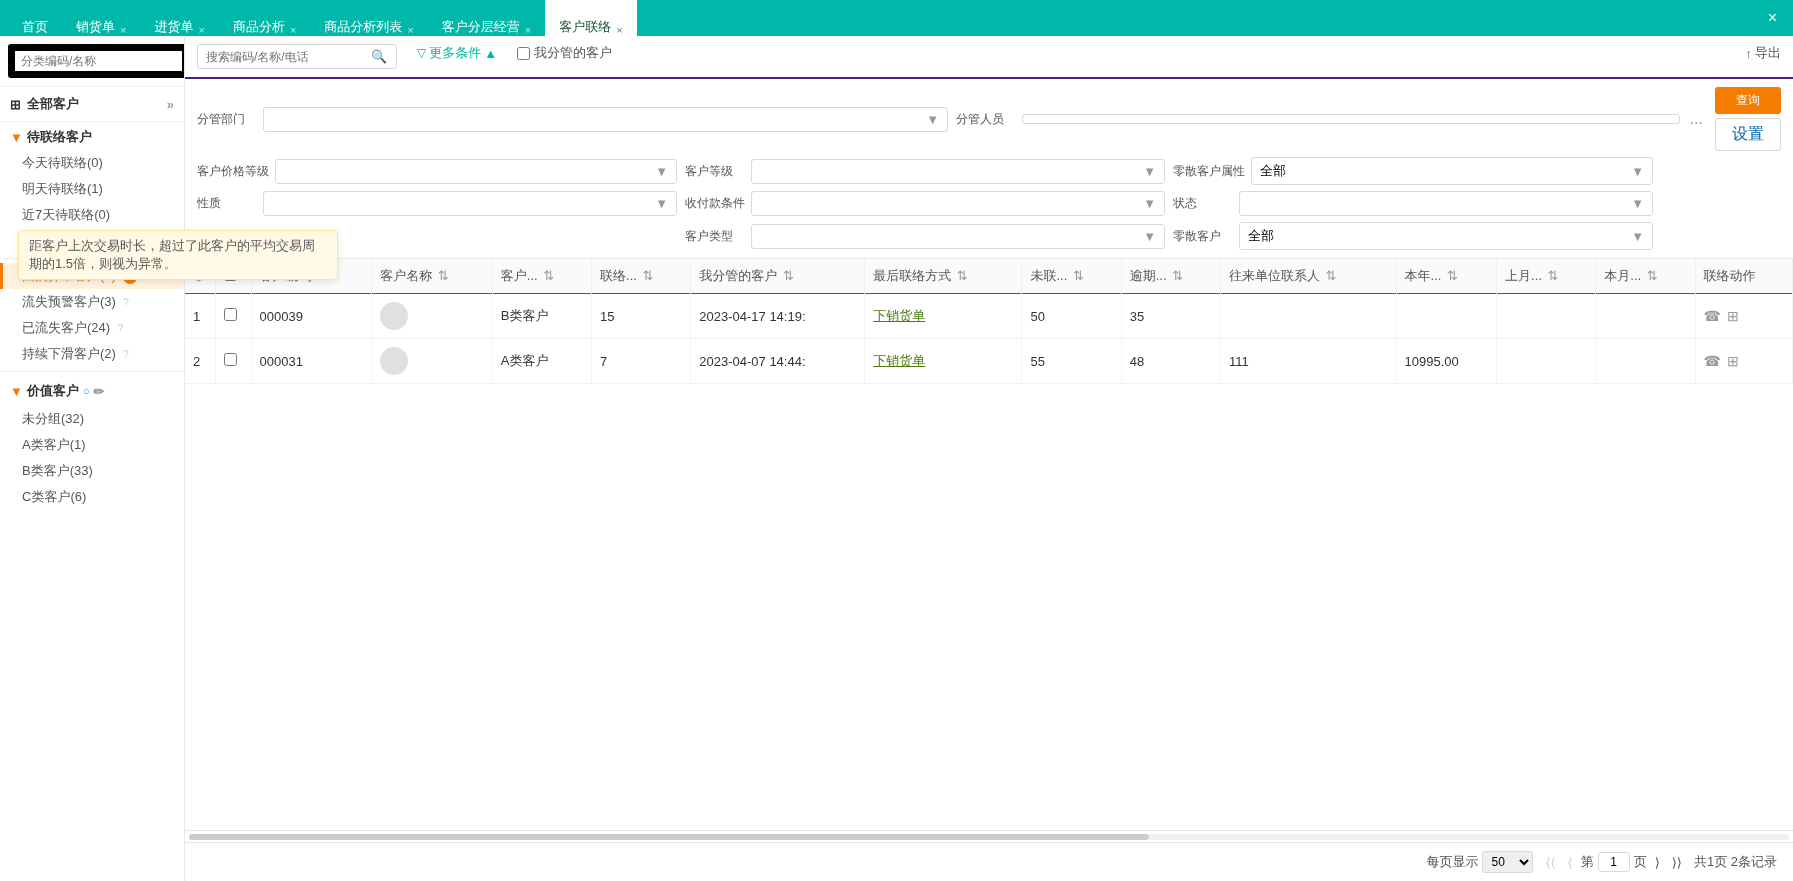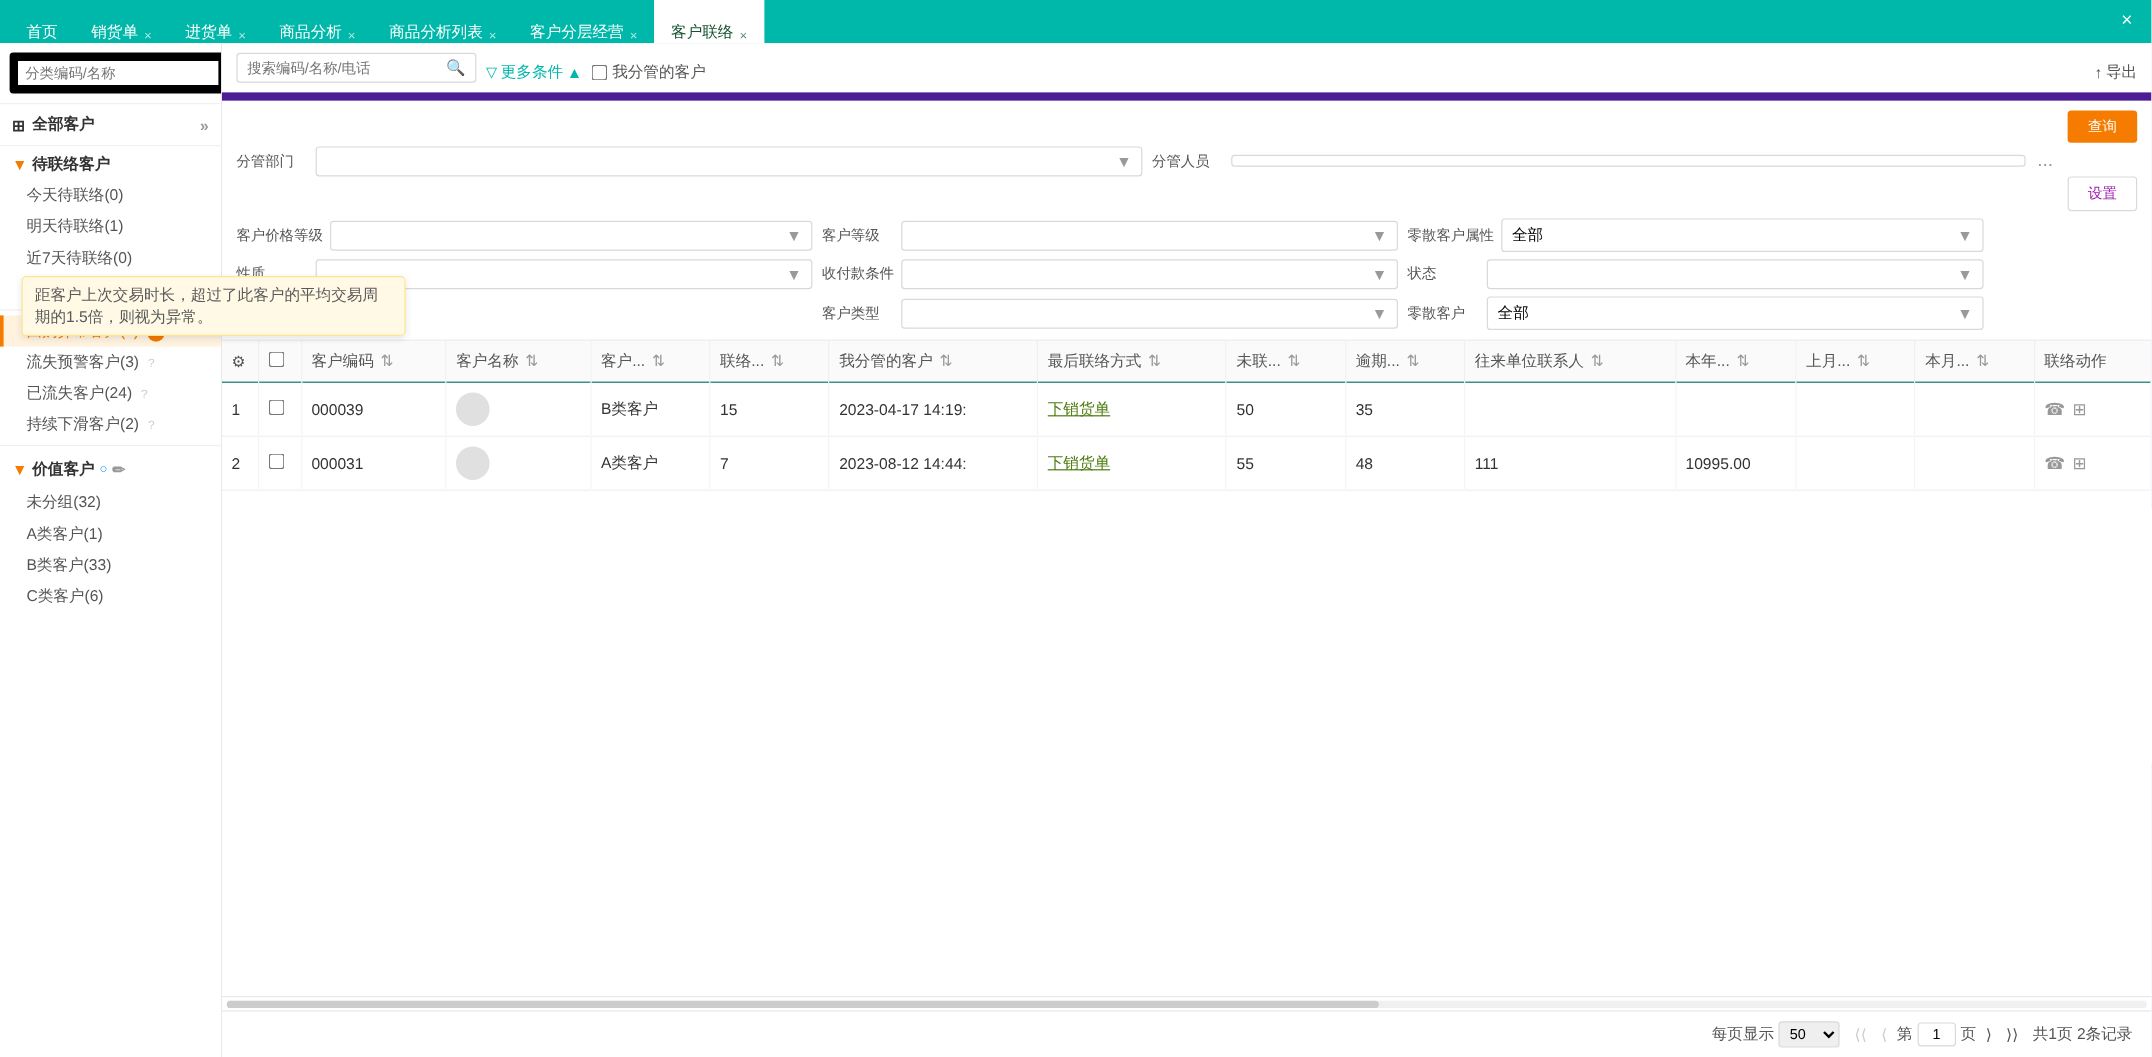--- a/index.html
+++ b/index.html
@@ -130,23 +130,23 @@
       flex-direction: column;
       overflow: hidden;
       background: #f0f2f5;
     }
 
     
     .filter-bar {
       background: white;
       padding: 8px 12px;
       display: flex;
-      align-items: flex-end;
-      gap: 8px;
-      border-bottom: 7px solid #4c1d95;
+      align-items: flex-start;
+      gap: 20px;
+      border-bottom: 2px solid #4c1d95;
     }
     .filter-bar .search-box {
       display: flex;
       align-items: center;
       border: 1px solid #d9d9d9;
       border-radius: 3px;
       padding: 4px 8px;
       width: 200px;
     }
     .filter-bar .search-box input {
@@ -238,27 +238,26 @@
       background: #f57c00;
       color: white;
       border: none;
       border-radius: 3px;
       padding: 5px 16px;
       cursor: pointer;
       font-size: 12px;
     }
     .btn-settings {
       background: white;
-      color: #a21caf;
+      color: #0369a1;
       border: 1px solid #d9d9d9;
       border-radius: 3px;
       padding: 5px 16px;
       cursor: pointer;
-      font-size: 12px;
-      margin-top: 24px;
+      font-size: 16px;
     }
     .dots-btn {
       color: #999;
       cursor: pointer;
       font-size: 16px;
       padding: 0 4px;
     }
 
     
     .tooltip-box {
@@ -737,21 +736,21 @@
 
           <tr>
             <td><span>2</span></td>
             <td><input type="checkbox" style=""></td>
             <td><span>000031</span></td>
             <td>
               <span class="customer-name-avatar"></span>
             </td>
             <td><span>A类客户</span></td>
             <td><span>7</span></td>
-            <td><span>2023-08-12 14:44:</span></td>
+            <td><span>2023-04-07 14:44:</span></td>
             <td><span class="td-link">下销货单</span></td>
             <td><span>55</span></td>
             <td><span>48</span></td>
             <td><span>111</span></td>
             <td><span>10995.00</span></td>
             <td></td>
             <td></td>
             <td>
               <div class="action-icons">
                 <span class="action-icon">☎</span>

